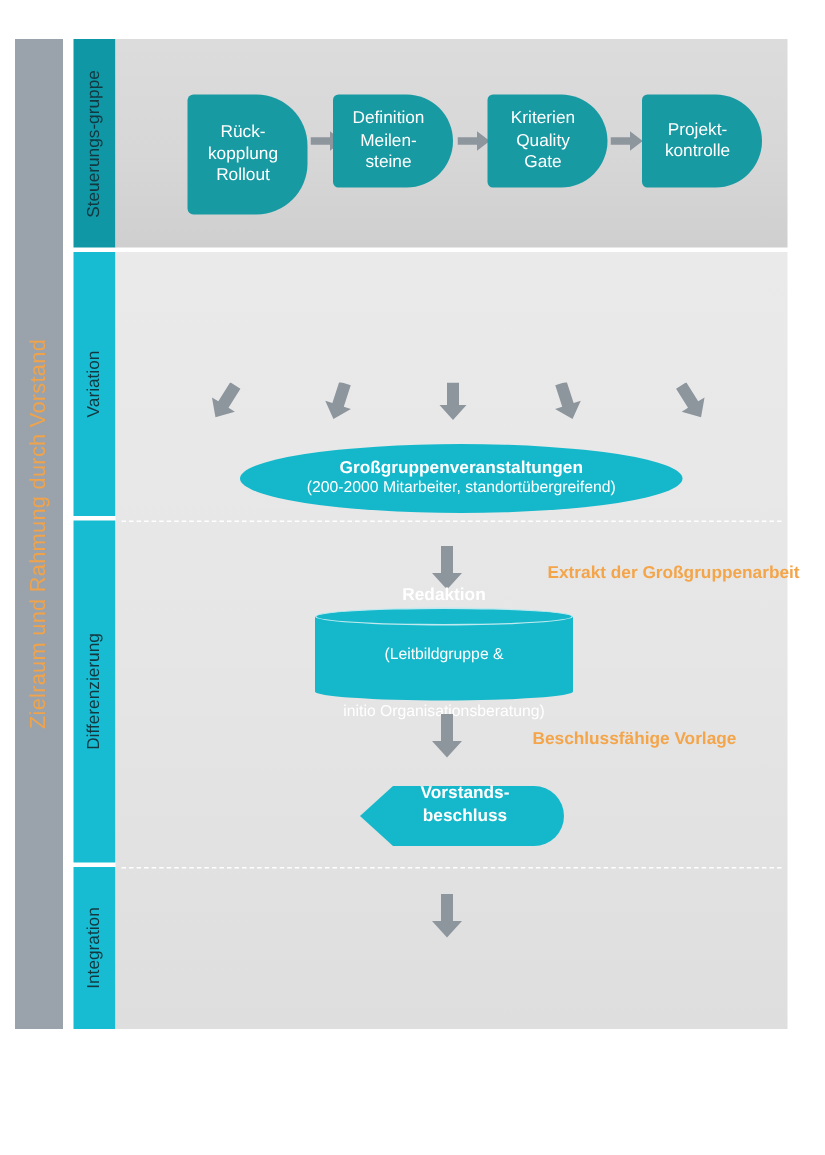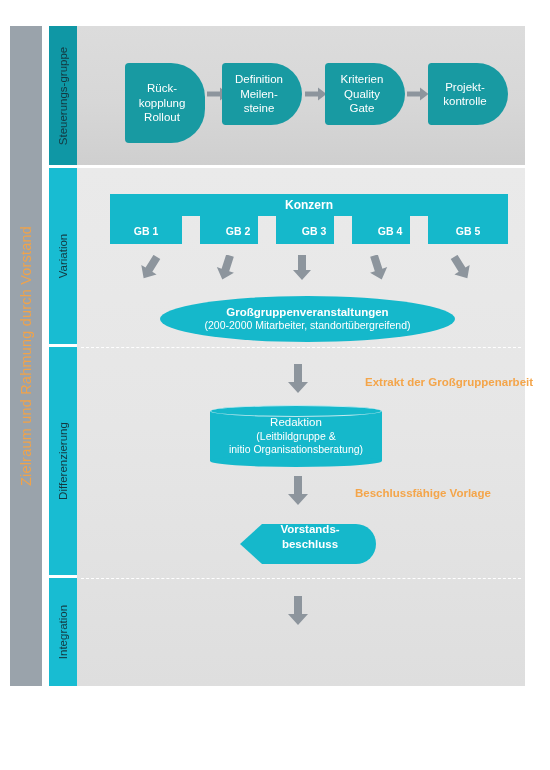--- a/index.html
+++ b/index.html
@@ -85,22 +85,22 @@
   }
   .cyl-bot{
     position:absolute;left:0;right:0;bottom:0;height:12px;
     background:#15b8cb;border-radius:50%;
   }
   .cyl-txt{
     position:absolute;left:0;right:0;top:0;bottom:0;
     display:flex;flex-direction:column;align-items:center;justify-content:center;
     color:#ffffff;text-align:center;
   }
-  .cyl-txt .l1{font-size:11.5px;font-weight:normal;line-height:1.3;}
-  .cyl-txt .l2{font-size:10.5px;line-height:1.3;}
+  .cyl-txt .l1{font-size:11.5px;font-weight:bold;line-height:1.3;}
+  .cyl-txt .l2{font-size:10.5px;line-height:1.3;margin-top:25px;}
 
   
   .shape{position:absolute;}
   .shape .lbl{
     position:absolute;left:0;right:0;top:0;bottom:0;
     display:flex;flex-direction:column;align-items:center;
     color:#ffffff;font-size:11.5px;font-weight:bold;line-height:1.3;text-align:center;
     pointer-events:none;
   }
   .note{
@@ -179,32 +179,20 @@
       </svg>
   </div>
 
   <div class="bullet" style="left:428px;top:63px;width:80px;height:62px;">
     <div>
       <div>Projekt-</div>
       <div>kontrolle</div>
     </div>
   </div>
 
-  <div class="konzern-wrap" style="left:110px;top:194px;width:398px;height:50px;">
-    <svg width="398" height="50" viewBox="0 0 398 50" style="position:absolute;left:0;top:0;">
-      <path fill="#15b8cb" d="
-        M0,0 H398 V50 H318 V22 H300 V50 H242 V22 H224 V50 H166 V22 H148 V50 H90 V22 H72 V50 H0 Z"></path>
-    </svg>
-    <div class="konzern-title">Konzern</div>
-    <div class="gb-label" style="left:0px;  top:31px;width:72px;">GB 1</div>
-    <div class="gb-label" style="left:90px; top:31px;width:76px;">GB 2</div>
-    <div class="gb-label" style="left:166px;top:31px;width:76px;">GB 3</div>
-    <div class="gb-label" style="left:242px;top:31px;width:76px;">GB 4</div>
-    <div class="gb-label" style="left:318px;top:31px;width:80px;">GB 5</div>
-  </div>
 
   <div class="d-arrow" style="left:137px;top:255px;">
     <svg width="26" height="26" viewBox="0 0 26 26">
         <g transform="rotate(32 13 13)">
           <path d="M9 0 H17 V15 H22 L13 25 L4 15 H9 Z" fill="#8d959d"></path>
         </g>
       </svg>
   </div>
   <div class="d-arrow" style="left:213px;top:255px;">
     <svg width="26" height="26" viewBox="0 0 26 26">

